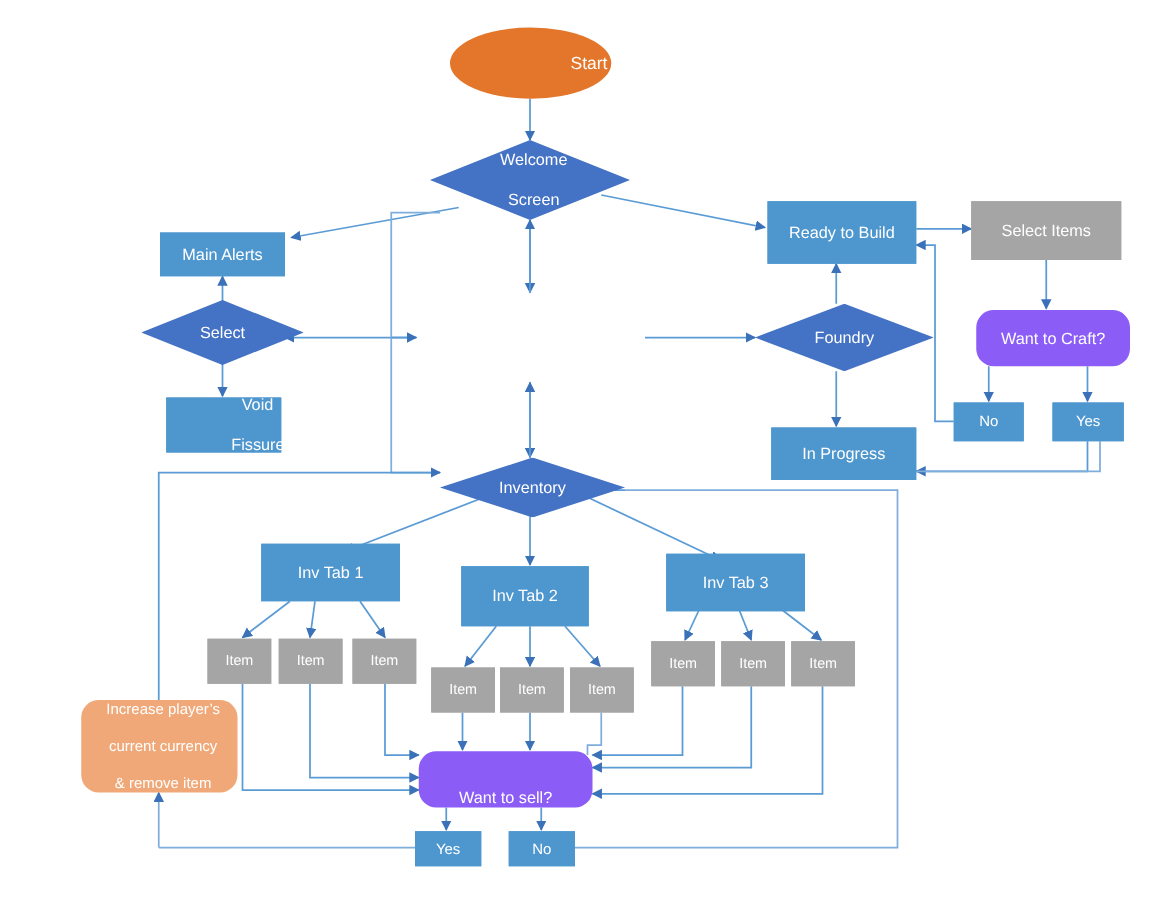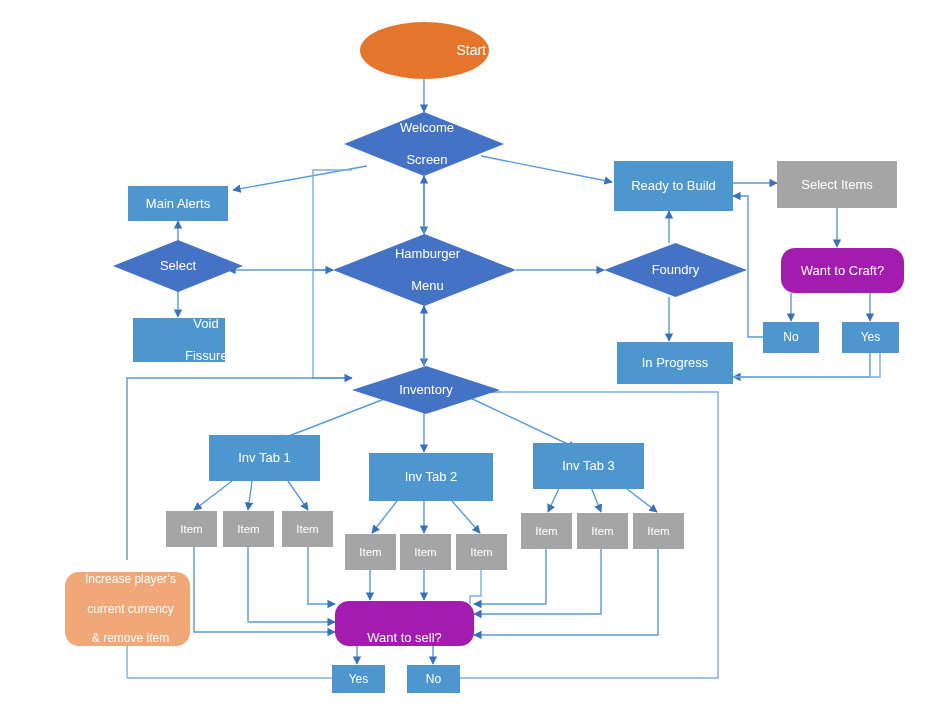--- a/index.html
+++ b/index.html
@@ -46,21 +46,21 @@
     background: #4E96CE;
     border: 1px solid #4E96CE;
     font-size: 13px;
   }
   .rect-gray {
     background: #A5A5A5;
     border: 1px solid #A5A5A5;
     font-size: 13px;
   }
   .round-dark {
-    background: #a21caf;
+    background: #8b5cf6;
     border-radius: 14px;
     font-size: 13px;
   }
   .round-orange {
     background: #F0A878;
     border-radius: 14px;
     font-size: 12px;
     color: #ffffff;
   }
   .diamond {
@@ -199,27 +199,20 @@
     <span>Select</span>
   </div>
 
   <div class="node rect-light" style="left:133px;top:318px;width:92px;height:44px;padding-left:48px;">
     <span>
       <span>Void</span><br>
       <span>Fissures</span>
     </span>
   </div>
 
-  <div class="node diamond" style="left:333px;top:234px;width:183px;height:72px;">
-    <div class="dia-bg"></div>
-    <span>
-      <span>Hamburger</span><br>
-      <span>Menu</span>
-    </span>
-  </div>
 
   <div class="node diamond" style="left:604px;top:243px;width:143px;height:54px;">
     <div class="dia-bg"></div>
     <span>Foundry</span>
   </div>
 
   <div class="node rect-light" style="left:614px;top:161px;width:119px;height:50px;">
     <span>Ready to Build</span>
   </div>
 
@@ -245,21 +238,21 @@
 
   <div class="node diamond" style="left:352px;top:366px;width:148px;height:48px;">
     <div class="dia-bg"></div>
     <span>Inventory</span>
   </div>
 
   <div class="node rect-light" style="left:209px;top:435px;width:111px;height:46px;justify-content:center;">
     <span>Inv Tab 1</span>
   </div>
 
-  <div class="node rect-light" style="left:369px;top:453px;width:124px;height:48px;">
+  <div class="node rect-light" style="left:369px;top:453px;width:102px;height:48px;">
     <span>Inv Tab 2</span>
   </div>
 
   <div class="node rect-light" style="left:533px;top:443px;width:111px;height:46px;">
     <span>Inv Tab 3</span>
   </div>
 
   <div class="node rect-gray tiny" style="left:166px;top:511px;width:51px;height:36px;">
     <span>Item</span>
   </div>
@@ -283,21 +276,21 @@
   <div class="node rect-gray tiny" style="left:521px;top:513px;width:51px;height:36px;">
     <span>Item</span>
   </div>
   <div class="node rect-gray tiny" style="left:577px;top:513px;width:51px;height:36px;">
     <span>Item</span>
   </div>
   <div class="node rect-gray tiny" style="left:633px;top:513px;width:51px;height:36px;">
     <span>Item</span>
   </div>
 
-  <div class="node round-orange" style="left:65px;top:560px;width:125px;height:74px;margin-top:12px;">
+  <div class="node round-orange" style="left:65px;top:560px;width:125px;height:74px;">
     <span>
       <span>Increase player’s</span><br>
       <span>current currency</span><br>
       <span>&amp; remove item</span>
     </span>
   </div>
 
   <div class="node round-dark" style="left:335px;top:601px;width:139px;height:45px;align-items:flex-end;">
     <span>Want to sell?</span>
   </div>

